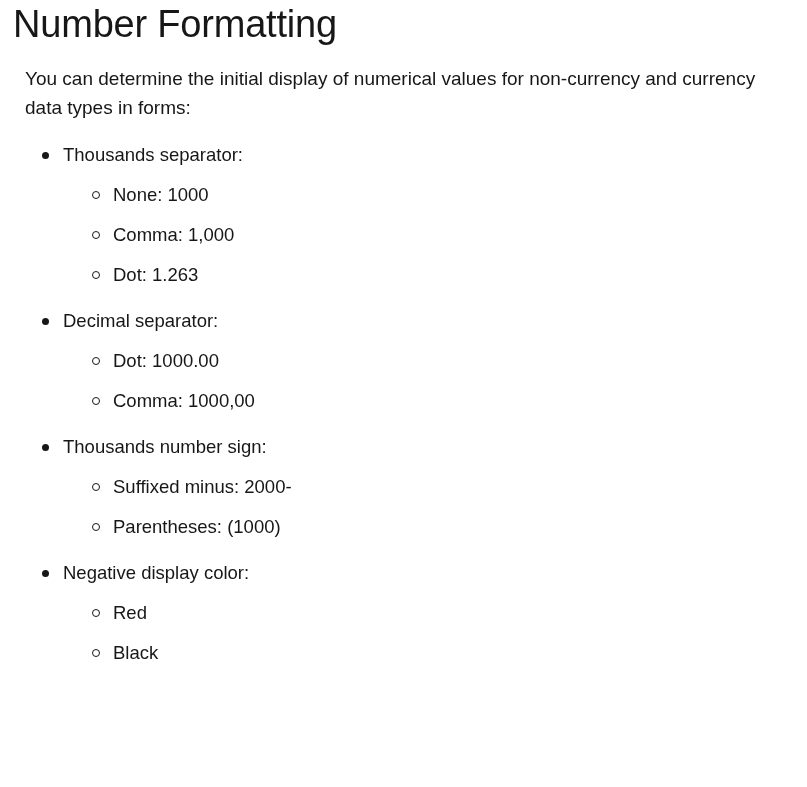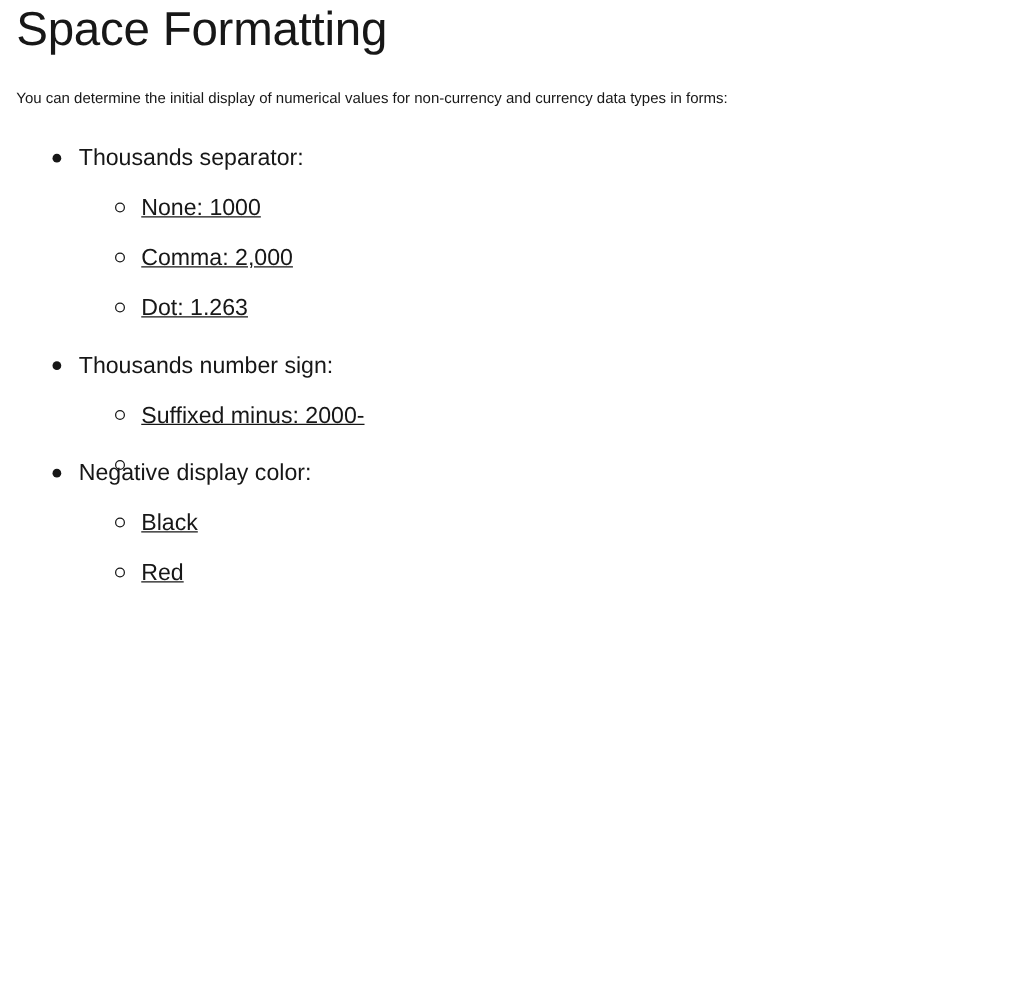--- a/index.html
+++ b/index.html
@@ -13,72 +13,80 @@
       font-family: "Liberation Sans", sans-serif;
       font-weight: 400;
       font-size: 38px;
       line-height: 46px;
       margin: 0;
       padding-top: 1px;
       letter-spacing: -0.2px;
     }
     p.intro {
       font-family: "Liberation Sans", sans-serif;
-      font-size: 12px;
+      font-size: 19px;
       line-height: 29px;
-      margin: 17px 0 0 0;
+      margin: 17px 0 0 12px;
     }
     ul.top {
       list-style: none;
       margin: 17px 0 0 0;
       padding: 0 0 0 29px;
       font-family: "Liberation Sans", sans-serif;
       font-size: 18.5px;
     }
     ul.top > li { position: relative; padding-left: 21px; line-height: 26px; margin-bottom: 14px; margin-top: 20px; }
     ul.top > li > .bullet {
       position: absolute; left: 0; top: 10px;
       width: 7px; height: 7px; border-radius: 50%; background: #171717;
     }
     ul.sub { list-style: none; margin: 14px 0 0 0; padding: 0 0 0 29px; }
-    ul.sub > li { position: relative; padding-left: 21px; line-height: 26px; margin-bottom: 14px; text-decoration: underline; }
+    ul.sub > li { position: relative; padding-left: 21px; line-height: 26px; margin-bottom: 14px; }
     ul.sub > li:last-child { margin-bottom: 0; }
     ul.sub > li > .bullet {
       position: absolute; left: 0; top: 9px;
       width: 6px; height: 6px; border-radius: 50%; border: 1.4px solid #171717; box-sizing: border-box;
       width: 8px; height: 8px;
     }
   </style>
 </head>
 <body>
 
 <div class="page">
-  <h1>Space Formatting</h1>
+  <h1>Number Formatting</h1>
   <p class="intro">You can determine the initial display of numerical values for non-currency and currency data types in forms:</p>
 
   <ul class="top">
     <li>
       <span class="bullet"></span>
       <span>Thousands separator:</span>
       <ul class="sub">
         <li><span class="bullet"></span><span>None: 1000</span></li>
-        <li><span class="bullet"></span><span>Comma: 2,000</span></li>
+        <li><span class="bullet"></span><span>Comma: 1,000</span></li>
         <li><span class="bullet"></span><span>Dot: 1.263</span></li>
+      </ul>
+    </li>
+    <li>
+      <span class="bullet"></span>
+      <span>Decimal separator:</span>
+      <ul class="sub">
+        <li><span class="bullet"></span><span>Dot: 1000.00</span></li>
+        <li><span class="bullet"></span><span>Comma: 1000,00</span></li>
       </ul>
     </li>
     <li>
       <span class="bullet"></span>
       <span>Thousands number sign:</span>
       <ul class="sub">
         <li><span class="bullet"></span><span>Suffixed minus: 2000-</span></li>
-        <li><span class="bullet"></span></li>
+        <li><span class="bullet"></span><span>Parentheses: (1000)</span></li>
       </ul>
     </li>
     <li>
       <span class="bullet"></span>
       <span>Negative display color:</span>
       <ul class="sub">
+        <li><span class="bullet"></span><span>Red</span></li>
         <li><span class="bullet"></span><span>Black</span></li>
-        <li><span class="bullet"></span><span>Red</span></li>
       </ul>
     </li>
   </ul>
 </div>
 
 </body></html>

